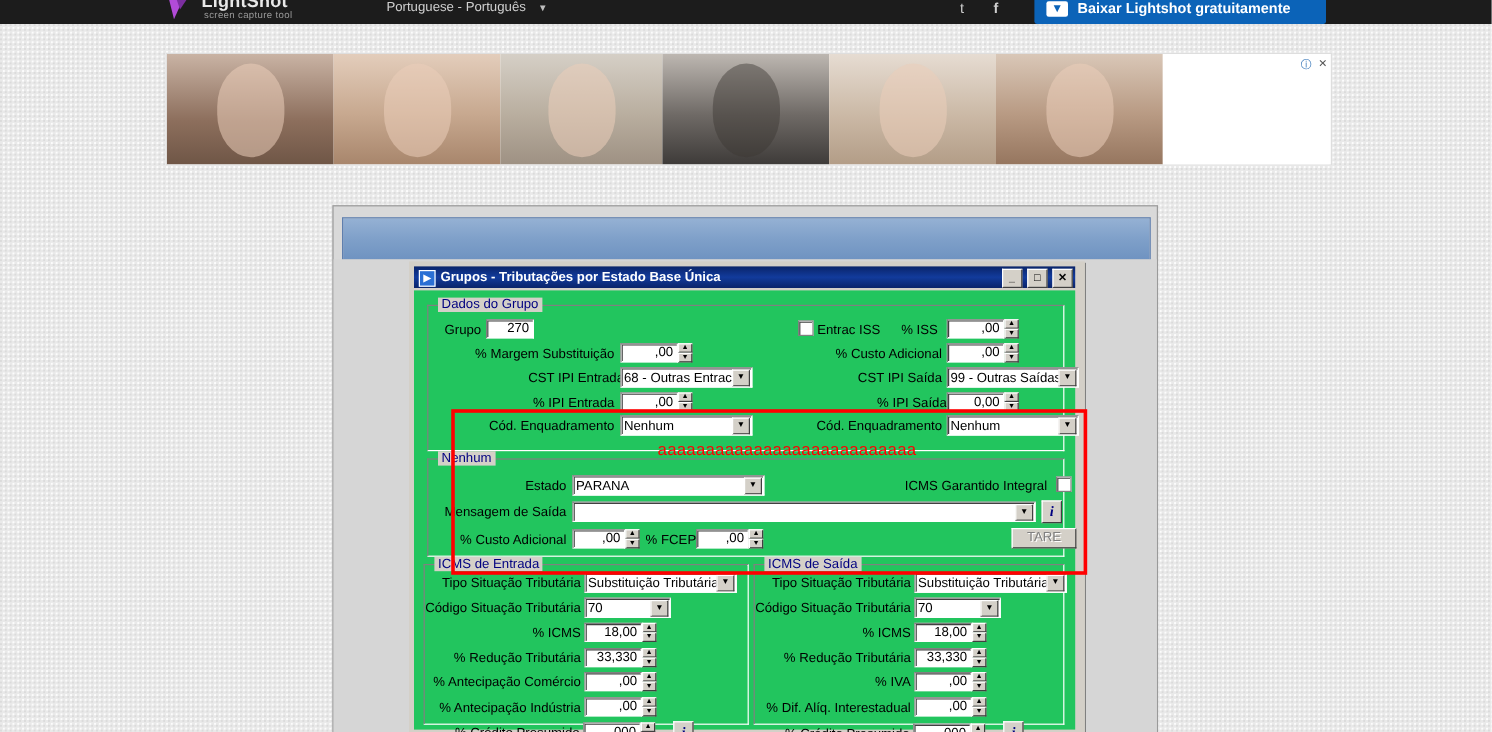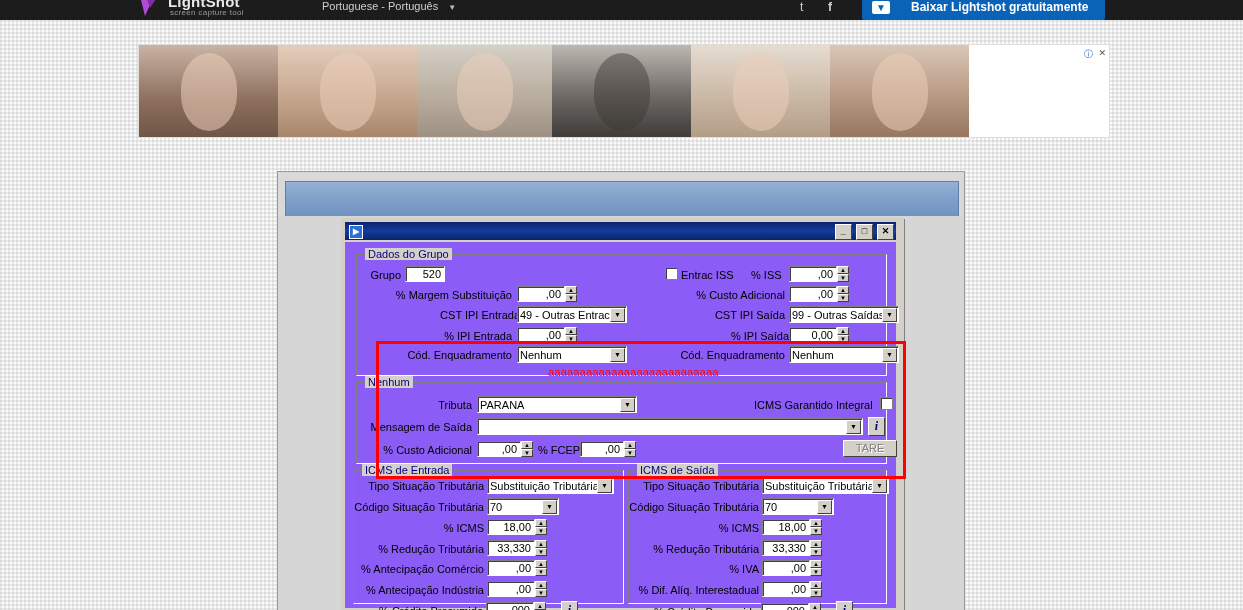--- a/index.html
+++ b/index.html
@@ -83,21 +83,20 @@
     font-size: 10px;
     text-align: center;
     line-height: 13px;
   }
   .topbar .dl-btn .dl-label {
     position: absolute;
     left: 36px; top: 8px;
     font-size: 12px;
     font-weight: bold;
     color: #ffffff;
-    margin-left: 13px;
   }
 
   
   .page-bg {
     position: absolute;
     left: 0; top: 20px;
     width: 1243px; height: 590px;
     background-color: #e9e9e9;
     background-image:
       radial-gradient(circle at 1px 1px, rgba(0,0,0,0.06) 1px, transparent 1px),
@@ -228,21 +227,21 @@
     line-height: 12px;
     text-align: center;
     margin-left: 1px;
     vertical-align: top;
     font-weight: bold;
   }
   .dlg-body {
     position: absolute;
     left: 2px; top: 22px;
     width: 551px; height: 366px;
-    background: #8b5cf6;
+    background: #22c55e;
   }
 
   
   .gbox {
     position: absolute;
     border: 1px solid #ffffff;
     border-top-color: #808080;
     border-left-color: #808080;
   }
   .gbox > .legend {
@@ -380,21 +379,21 @@
     position: absolute;
     left: 376px; top: 341px;
     width: 530px; height: 138px;
     border: 3px solid #ff0000;
     box-sizing: border-box;
     pointer-events: none;
   }
   .annot-text {
     position: absolute;
     left: 548px; top: 366px;
-    font-size: 11px;
+    font-size: 14px;
     color: #ff0000;
     letter-spacing: .2px;
     white-space: nowrap;
   }
 </style>
 </head>
 <body>
 
 <div class="page-bg"></div>
 
@@ -446,34 +445,35 @@
 
 <div class="app-window">
   <div class="app-titlebar"></div>
   <div class="app-body"></div>
 </div>
 
 <div class="dialog">
 
   <div class="dlg-title">
     <span class="tl-icon">▶</span>
+    <span class="tl-text">Grupos - Tributações por Estado Base Única</span>
     <span class="tl-btns">
       <span class="tl-btn">_</span>
       <span class="tl-btn">□</span>
       <span class="tl-btn">✕</span>
     </span>
   </div>
 
   <div class="dlg-body">
 
     <div class="gbox" style="left:11px; top:12px; width:529px; height:120px;">
       <span class="legend">Dados do Grupo</span>
 
       <span class="lbl" style="left:4px; top:14px; width:40px;">Grupo</span>
-      <span class="inp num" style="left:48px; top:11px; width:40px; height:16px;">520</span>
+      <span class="inp num" style="left:48px; top:11px; width:40px; height:16px;">270</span>
 
       <span class="chk" style="left:308px; top:12px;"></span>
       <span class="lbl left" style="left:324px; top:14px;">Entrac ISS</span>
       <span class="lbl left" style="left:394px; top:14px;">% ISS</span>
       <span class="inp num" style="left:432px; top:11px; width:48px; height:16px;">,00</span>
       <span class="spin" style="left:480px; top:11px; height:16px;">
         <span class="up">▲</span>
         <span class="dn">▼</span>
       </span>
 
@@ -486,21 +486,21 @@
 
       <span class="lbl" style="left:280px; top:34px; width:148px;">% Custo Adicional</span>
       <span class="inp num" style="left:432px; top:31px; width:48px; height:16px;">,00</span>
       <span class="spin" style="left:480px; top:31px; height:16px;">
         <span class="up">▲</span>
         <span class="dn">▼</span>
       </span>
 
       <span class="lbl" style="left:38px; top:54px; width:125px;">CST IPI Entrada</span>
       <span class="combo" style="left:160px; top:51px; width:110px; height:17px;">
-        <span>49 - Outras Entrac</span>
+        <span>68 - Outras Entrac</span>
         <span class="arrow">▼</span>
       </span>
 
       <span class="lbl" style="left:310px; top:54px; width:118px;">CST IPI Saída</span>
       <span class="combo" style="left:432px; top:51px; width:110px; height:17px;">
         <span>99 - Outras Saídas</span>
         <span class="arrow">▼</span>
       </span>
 
       <span class="lbl" style="left:45px; top:75px; width:110px;">% IPI Entrada</span>
@@ -526,21 +526,21 @@
       <span class="lbl" style="left:308px; top:94px; width:120px;">Cód. Enquadramento</span>
       <span class="combo" style="left:432px; top:91px; width:110px; height:17px;">
         <span>Nenhum</span>
         <span class="arrow">▼</span>
       </span>
     </div>
 
     <div class="gbox" style="left:11px; top:140px; width:529px; height:80px;">
       <span class="legend">Nenhum</span>
 
-      <span class="lbl" style="left:70px; top:16px; width:45px;">Tributa</span>
+      <span class="lbl" style="left:70px; top:16px; width:45px;">Estado</span>
       <span class="combo" style="left:120px; top:13px; width:160px; height:17px;">
         <span>PARANA</span>
         <span class="arrow">▼</span>
       </span>
 
       <span class="lbl left" style="left:397px; top:16px;">ICMS Garantido Integral</span>
       <span class="chk" style="left:523px; top:14px;"></span>
 
       <span class="lbl" style="left:0px; top:38px; width:115px;">Mensagem de Saída</span>
       <span class="combo" style="left:120px; top:35px; width:386px; height:17px;">

